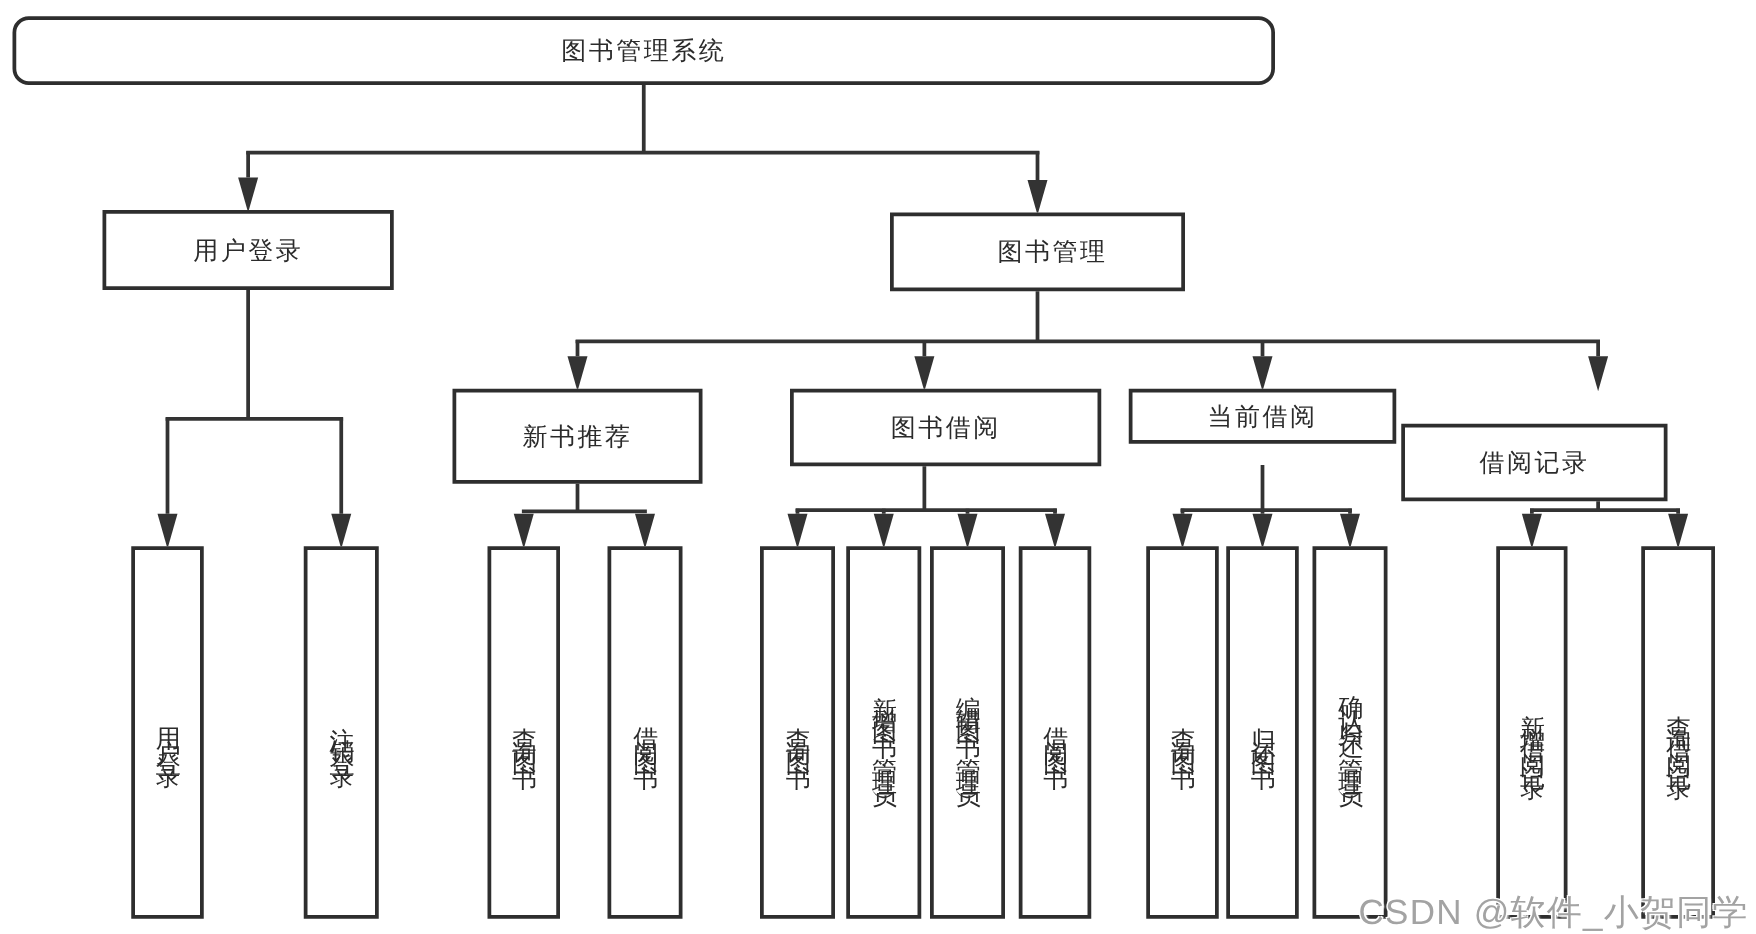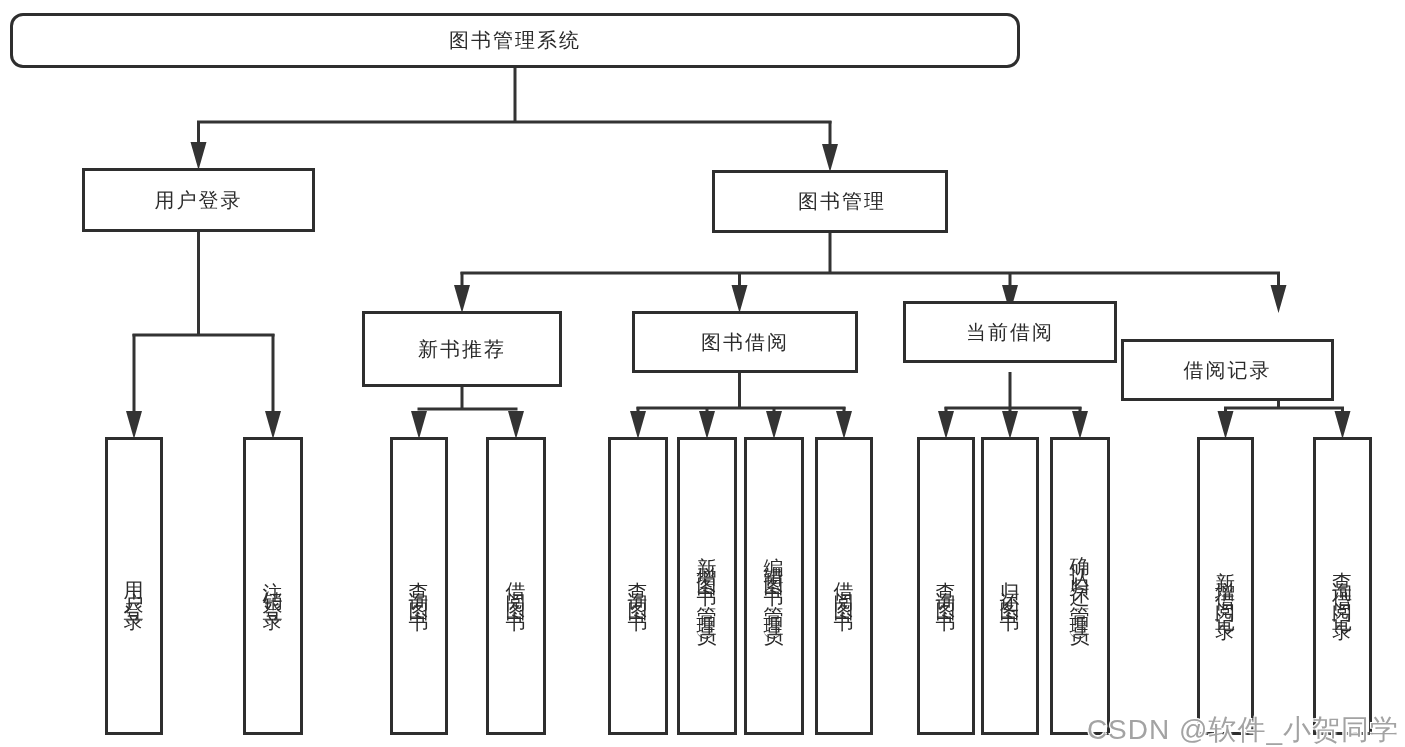--- a/index.html
+++ b/index.html
@@ -119,24 +119,24 @@
     </div>
     <div class="node" style="left: 82px; top: 168px; width: 233px; height: 64px;">
       <span class="node-label">用户登录</span>
     </div>
     <div class="node" style="left: 712px; top: 170px; width: 236px; height: 63px; padding-left: 24px;">
       <span class="node-label">图书管理</span>
     </div>
     <div class="node" style="left: 362px; top: 311px; width: 200px; height: 76px;">
       <span class="node-label">新书推荐</span>
     </div>
-    <div class="node" style="left: 632px; top: 311px; width: 226px; height: 62px;">
+    <div class="node" style="left: 632px; top: 311px; width: 249px; height: 62px;">
       <span class="node-label">图书借阅</span>
     </div>
-    <div class="node" style="left: 903px; top: 301px; width: 214px; height: 62px;">
+    <div class="node" style="left: 903px; top: 311px; width: 214px; height: 44px;">
       <span class="node-label">当前借阅</span>
     </div>
     <div class="node" style="left: 1121px; top: 311px; width: 213px; height: 62px; margin-top: 28px;">
       <span class="node-label">借阅记录</span>
     </div>
     <div class="node vertical" style="left: 105px; top: 437px; width: 58px; height: 298px;">
       <span class="node-label">用户登录</span>
     </div>
     <div class="node vertical" style="left: 243px; top: 437px; width: 60px; height: 298px;">
       <span class="node-label">注销登录</span>

